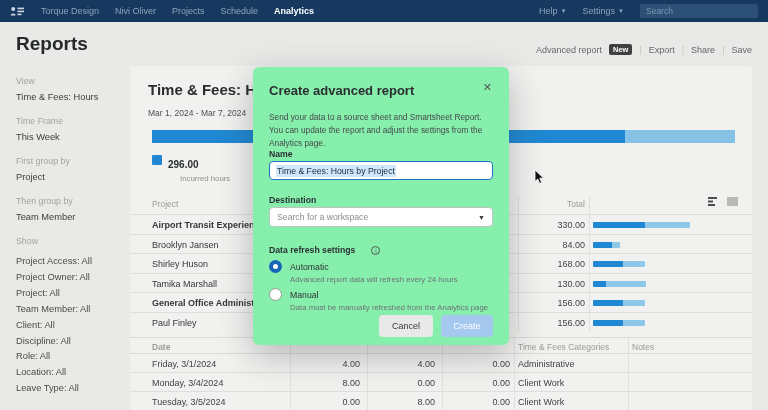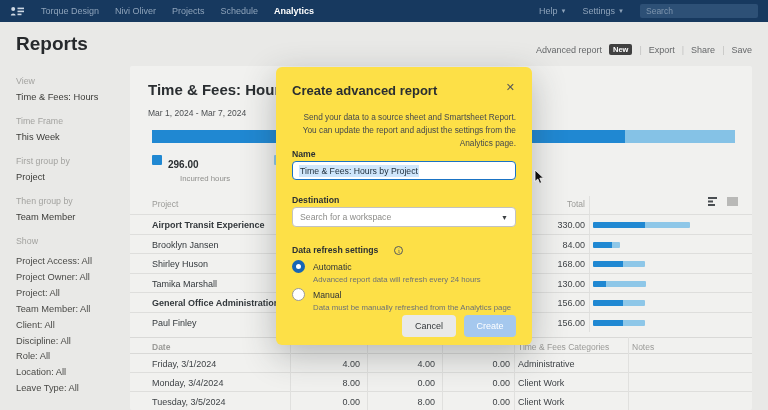--- a/index.html
+++ b/index.html
@@ -78,26 +78,26 @@
   .t2-header .h-cat { position:absolute; left:388px; top:4px; }
   .t2-header .h-notes { position:absolute; left:502px; top:4px; }
   .t2-row { position:relative; height:19px; border-bottom:1px solid #dededc; }
   .t2-date { position:absolute; left:22px; top:5px; color:#3f4347; }
   .t2-v1 { position:absolute; left:170px; width:60px; top:5px; text-align:right; color:#3f4347; }
   .t2-v2 { position:absolute; left:245px; width:60px; top:5px; text-align:right; color:#3f4347; }
   .t2-v3 { position:absolute; left:318px; width:62px; top:5px; text-align:right; color:#3f4347; }
   .t2-cat { position:absolute; left:388px; top:5px; color:#3f4347; }
   
   .modal {
-    position:absolute; left:276px; top:67px; width:256px; height:278px;
-    background:#fde047; border-radius:6px; box-shadow:0 10px 34px rgba(40,45,50,0.30);
+    position:absolute; left:253px; top:67px; width:256px; height:278px;
+    background:#86efac; border-radius:6px; box-shadow:0 10px 34px rgba(40,45,50,0.30);
   }
   .modal-title { position:absolute; left:16px; top:16px; font-size:13px; font-weight:600; color:#2a2e31; }
   .modal-close { position:absolute; right:17px; top:14px; font-size:11px; color:#56585a; cursor:pointer; }
-  .modal-desc { position:absolute; left:16px; top:44px; width:224px; font-size:8.3px; line-height:1.55; color:#45494d;text-align:right; }
+  .modal-desc { position:absolute; left:16px; top:44px; width:224px; font-size:8.3px; line-height:1.55; color:#45494d; }
   .field-label { position:absolute; left:16px; font-size:8.7px; font-weight:bold; color:#2b3034; }
   .name-input {
     position:absolute; left:16px; top:94px; width:224px; height:19px;
     border:1.5px solid #1a73c4; border-radius:4px; background:#fff;
     display:flex; align-items:center; padding:0 6px; font-size:8.7px; color:#20303e; cursor:text;
   }
   .name-input .selected-text { background:#cfe6fb; padding:1px 1px; white-space:nowrap; }
   .dest-select {
     position:absolute; left:16px; top:140px; width:224px; height:20px;
     border:1px solid #c2c2c0; border-radius:4px; background:#fff;

